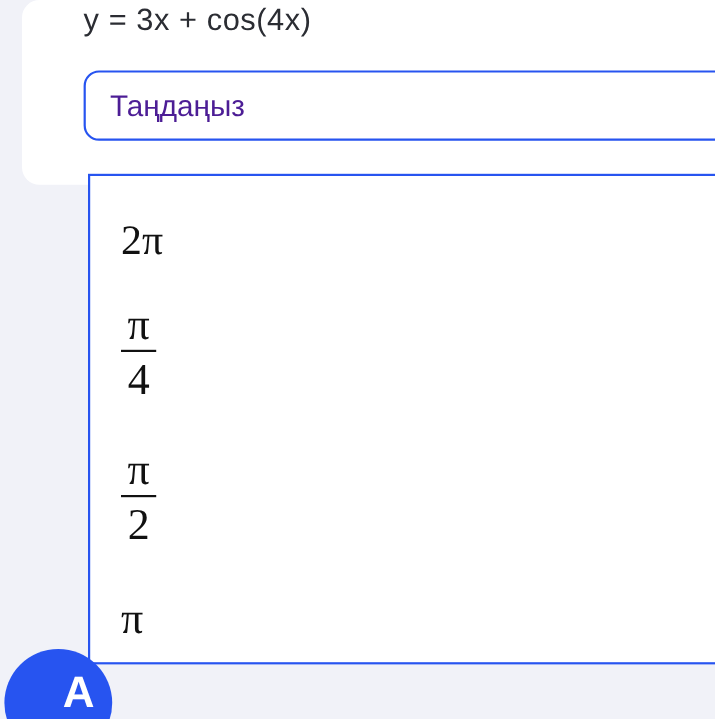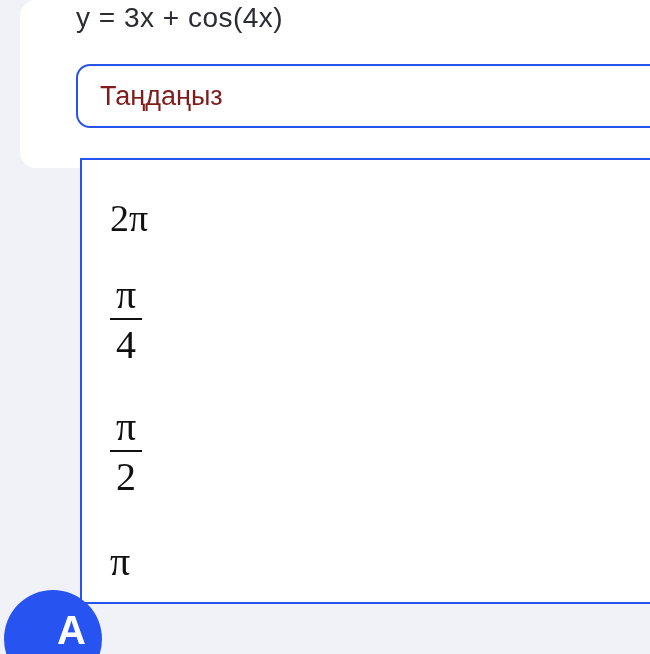--- a/index.html
+++ b/index.html
@@ -35,21 +35,21 @@
       height: 64px;
       display: flex;
       align-items: center;
       padding: 0 22px;
       cursor: pointer;
       background: #ffffff;
       width: 610px;
     }
     .select-placeholder {
       font-size: 27px;
-      color: #7f1d1d;
+      color: #4c1d95;
     }
     .dropdown {
       position: absolute;
       left: 80px;
       top: 158px;
       width: 584px;
       border: 2px solid #2754f0;
       border-top-width: 2px;
       background: #ffffff;
       padding: 22px 0 4px 28px;

